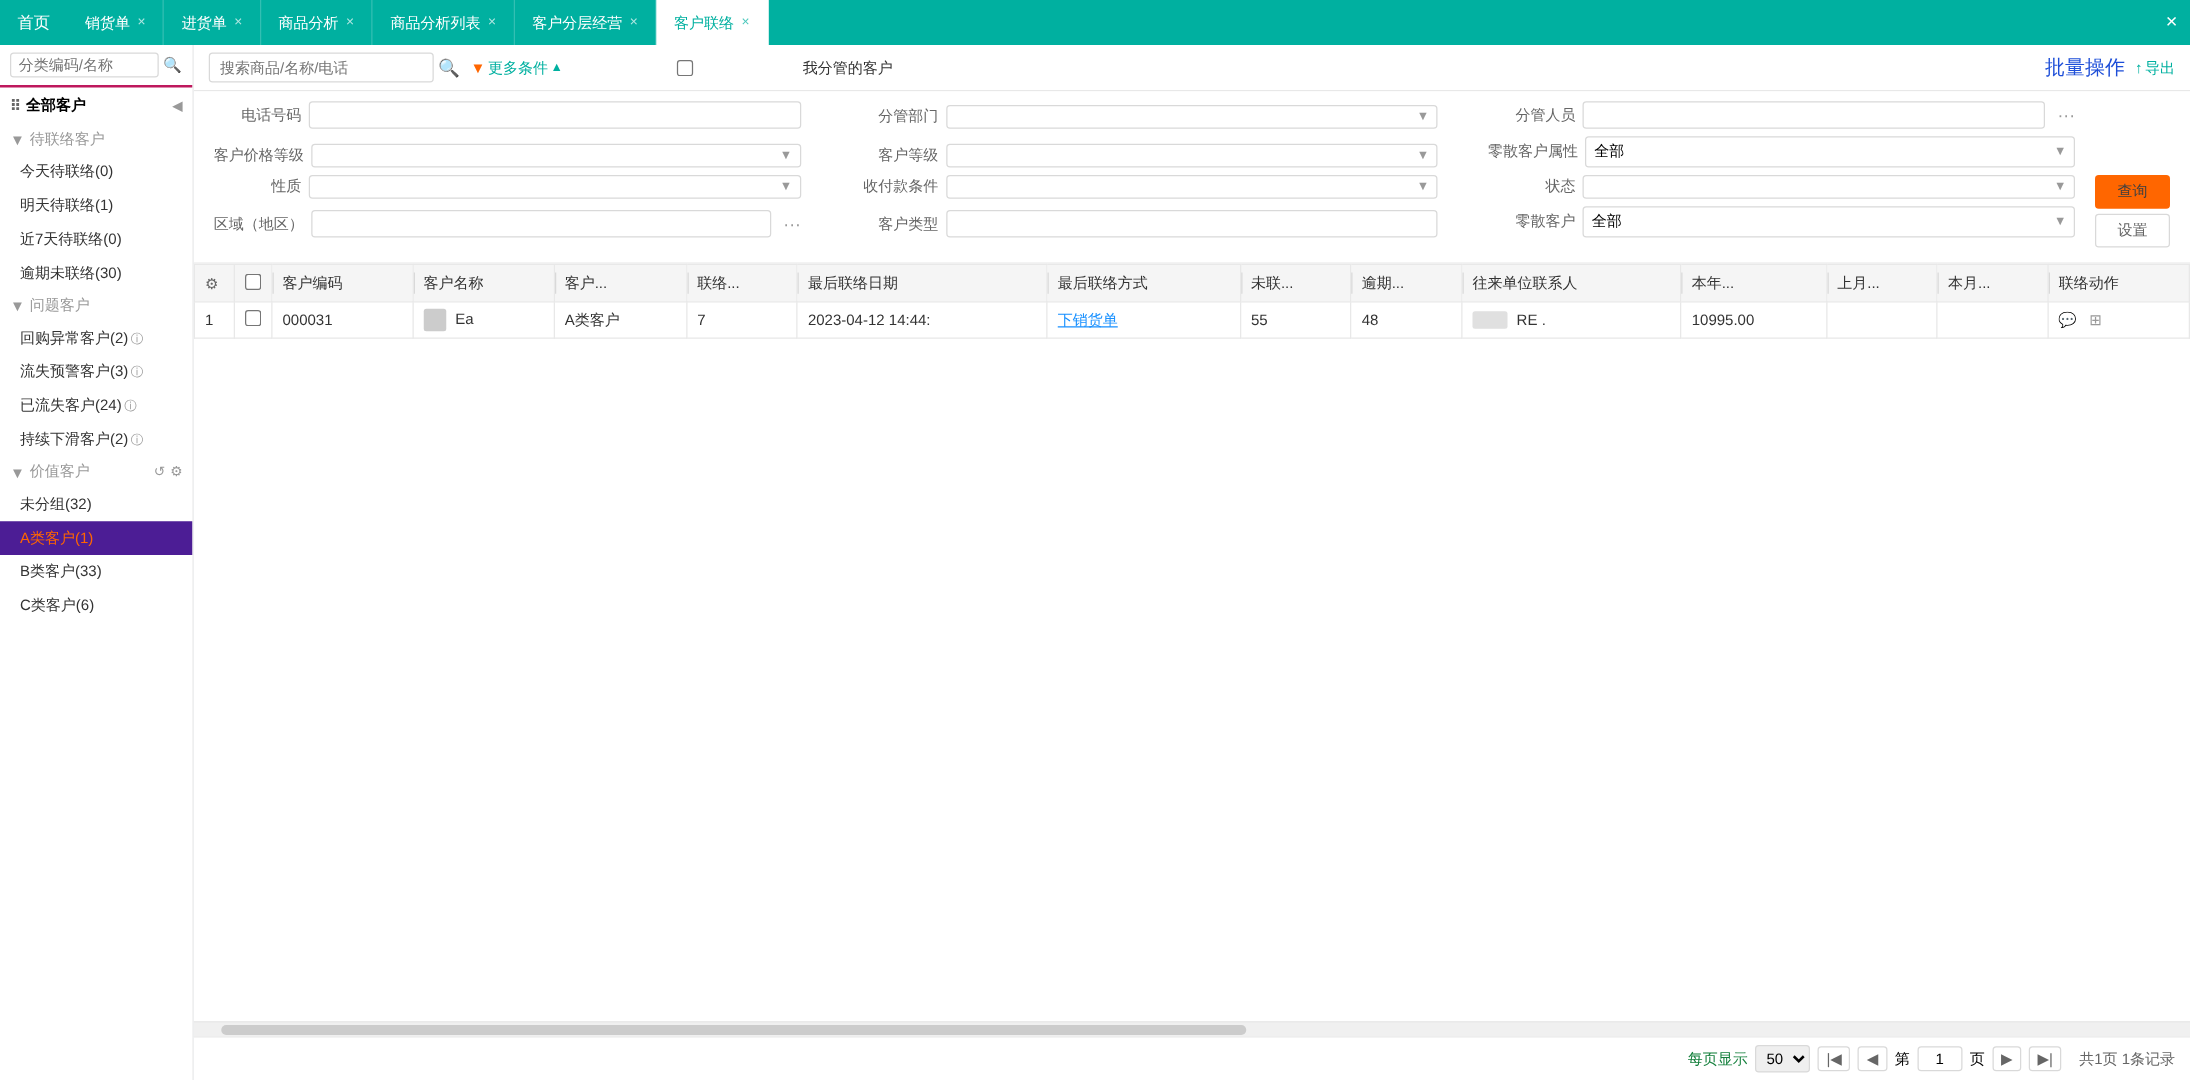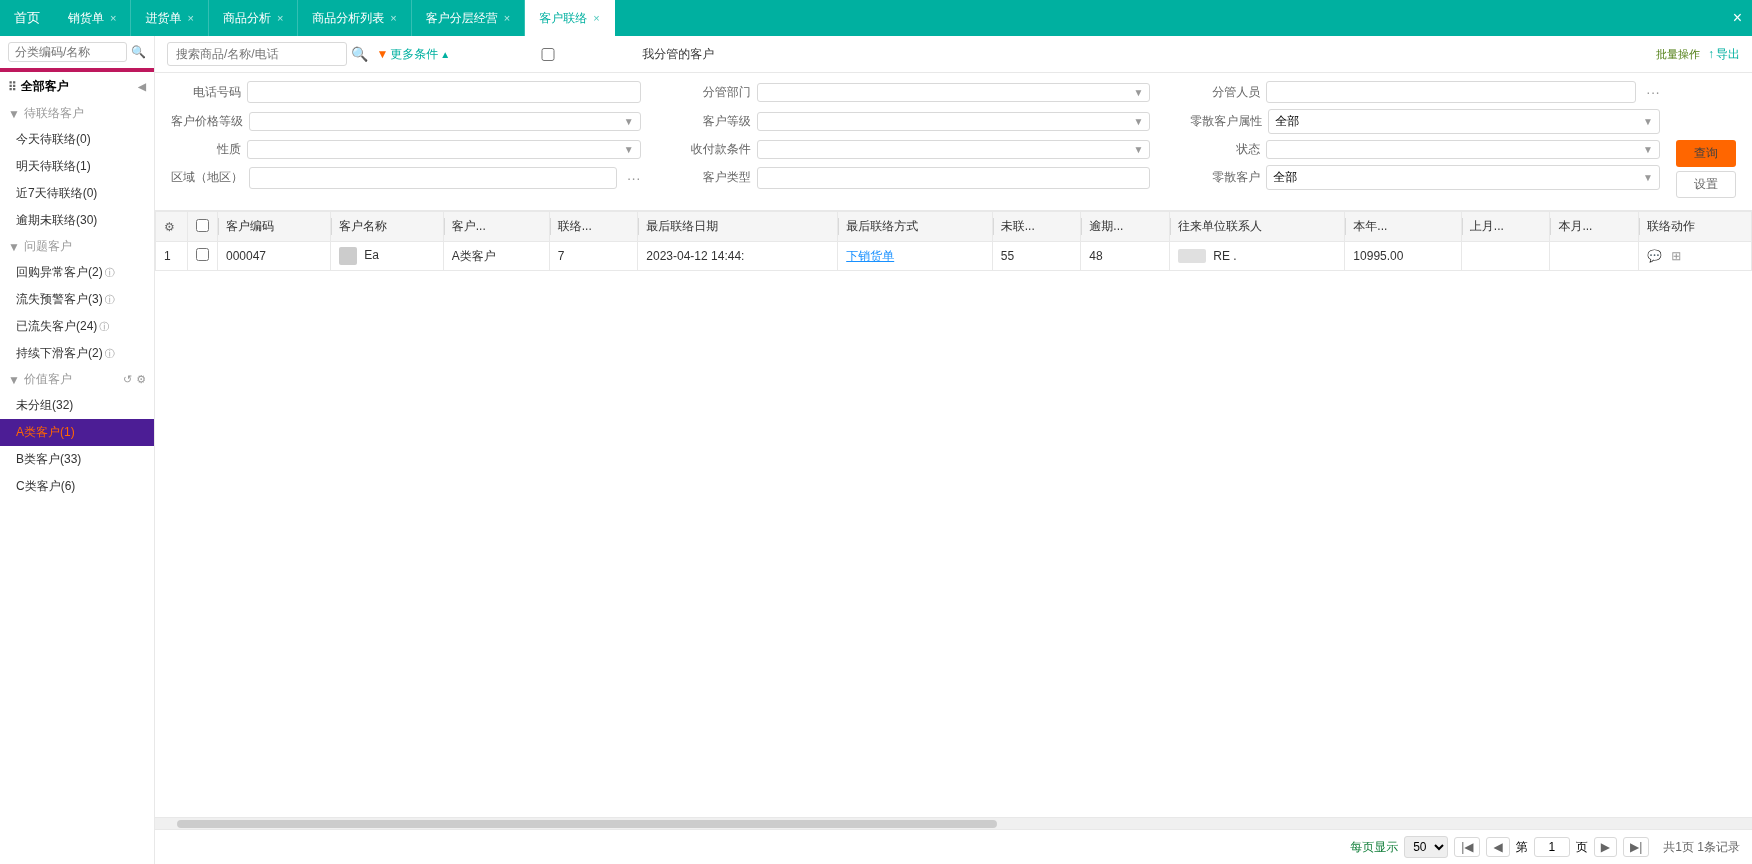--- a/index.html
+++ b/index.html
@@ -13,21 +13,21 @@
     .top-nav .nav-tab .close-btn { margin-left: 6px; font-size: 11px; cursor: pointer; opacity: 0.7; }
     .top-nav .nav-tab.active .close-btn { color: #00b0a0; }
     .top-nav-right { margin-left: auto; padding-right: 10px; display: flex; align-items: center; }
     .top-nav-right span { color: #fff; font-size: 18px; cursor: pointer; margin-left: 8px; }
 
     
     .main-layout { display: flex; height: calc(864px - 36px); }
 
     
     .sidebar { width: 155px; background: #fff; border-right: 1px solid #e8e8e8; display: flex; flex-direction: column; overflow-y: auto; flex-shrink: 0; }
-    .sidebar-search { padding: 6px 8px; border-bottom: 4px solid #be185d; display: flex; align-items: center; }
+    .sidebar-search { padding: 6px 8px; border-bottom: 2px solid #be185d; display: flex; align-items: center; }
     .sidebar-search input { border: 1px solid #d9d9d9; border-radius: 3px; padding: 2px 6px; width: 100%; font-size: 12px; outline: none; }
     .sidebar-search .search-icon { margin-left: 4px; color: #999; cursor: pointer; }
     .sidebar-header { display: flex; align-items: center; padding: 6px 8px; font-weight: bold; font-size: 12px; cursor: pointer; }
     .sidebar-header .dots-icon { margin-right: 4px; color: #666; }
     .sidebar-header .collapse-icon { margin-left: auto; color: #999; font-size: 10px; }
     .sidebar-item { padding: 5px 8px 5px 16px; cursor: pointer; color: #333; font-size: 12px; display: flex; align-items: center; }
     .sidebar-item.active { background: #4c1d95; color: #ff6600; }
     .sidebar-group-label { padding: 4px 8px; color: #999; font-size: 11px; display: flex; align-items: center; cursor: pointer; }
     .sidebar-group-label .arrow { margin-right: 4px; }
     .sidebar-group-label .icons-right { margin-left: auto; display: flex; gap: 4px; }
@@ -35,26 +35,26 @@
     
     .content { flex: 1; display: flex; flex-direction: column; background: #f0f2f5; overflow: hidden; }
 
     
     .toolbar { background: #fff; padding: 6px 12px; display: flex; align-items: center; border-bottom: 1px solid #e8e8e8; gap: 8px; }
     .toolbar input { border: 1px solid #d9d9d9; border-radius: 3px; padding: 4px 8px; width: 180px; font-size: 12px; outline: none; }
     .toolbar .search-icon { color: #00b0a0; cursor: pointer; margin-left: -4px; }
     .toolbar .filter-btn { color: #00b0a0; cursor: pointer; display: flex; align-items: center; gap: 2px; font-size: 12px; }
     .toolbar .checkbox-label { display: flex; align-items: center; gap: 4px; color: #333; cursor: pointer; }
     .toolbar-right { margin-left: auto; display: flex; align-items: center; gap: 8px; }
-    .toolbar-right .link-btn { color: #4d7c0f; cursor: pointer; font-size: 11px; text-decoration: none; font-family: Liberation Mono, monospace; }
+    .toolbar-right .link-btn { color: #1d4ed8; cursor: pointer; font-size: 16px; text-decoration: none; font-family: Liberation Mono, monospace; }
     .toolbar-right .export-btn { color: #00b0a0; cursor: pointer; font-size: 12px; display: flex; align-items: center; gap: 2px; }
 
     
     .filter-panel { background: #fff; padding: 8px 16px; border-bottom: 1px solid #e8e8e8; }
-    .filter-row { display: flex; align-items: center; margin-bottom: 6px; gap: 0; }
+    .filter-row { display: flex; align-items: flex-end; margin-bottom: 6px; gap: 0; }
     .filter-item { display: flex; align-items: center; flex: 1; min-width: 0; gap: 6px; }
     .filter-label { color: #666; font-size: 12px; white-space: nowrap; min-width: 70px; text-align: right; }
     .filter-input { border: 1px solid #d9d9d9; border-radius: 3px; padding: 3px 6px; font-size: 12px; outline: none; flex: 1; min-width: 0; }
     .filter-select { border: 1px solid #d9d9d9; border-radius: 3px; padding: 3px 6px; font-size: 12px; outline: none; flex: 1; min-width: 0; display: flex; align-items: center; justify-content: space-between; cursor: pointer; background: #fff; }
     .filter-select .arrow-down { color: #999; font-size: 10px; margin-left: 4px; }
     .btn-query { background: #ff6600; color: #404040; border: none; border-radius: 3px; padding: 5px 18px; cursor: pointer; font-size: 12px; }
     .btn-settings { background: #fff; color: #666; border: 1px solid #d9d9d9; border-radius: 3px; padding: 4px 14px; cursor: pointer; font-size: 12px; }
     .filter-right-btns { display: flex; flex-direction: column; gap: 4px; margin-left: 8px; }
     .filter-dots { color: #999; font-size: 14px; cursor: pointer; margin-left: 4px; }
 
@@ -343,21 +343,21 @@
             <th><span class="col-sep"></span><span>本年...</span></th>
             <th><span class="col-sep"></span><span>上月...</span></th>
             <th><span class="col-sep"></span><span>本月...</span></th>
             <th><span class="col-sep"></span><span>联络动作</span></th>
           </tr>
         </thead>
         <tbody>
           <tr>
             <td><span>1</span></td>
             <td><input type="checkbox" style=""></td>
-            <td><span>000047</span></td>
+            <td><span>000031</span></td>
             <td>
               <span style="display:inline-block;width:18px;height:18px;background:#ccc;border-radius:2px;vertical-align:middle;margin-right:4px;"></span>
               <span>Ea</span>
             </td>
             <td><span>A类客户</span></td>
             <td><span>7</span></td>
             <td><span>2023-04-12 14:44:</span></td>
             <td><a class="row-link">下销货单</a></td>
             <td><span>55</span></td>
             <td><span>48</span></td>

